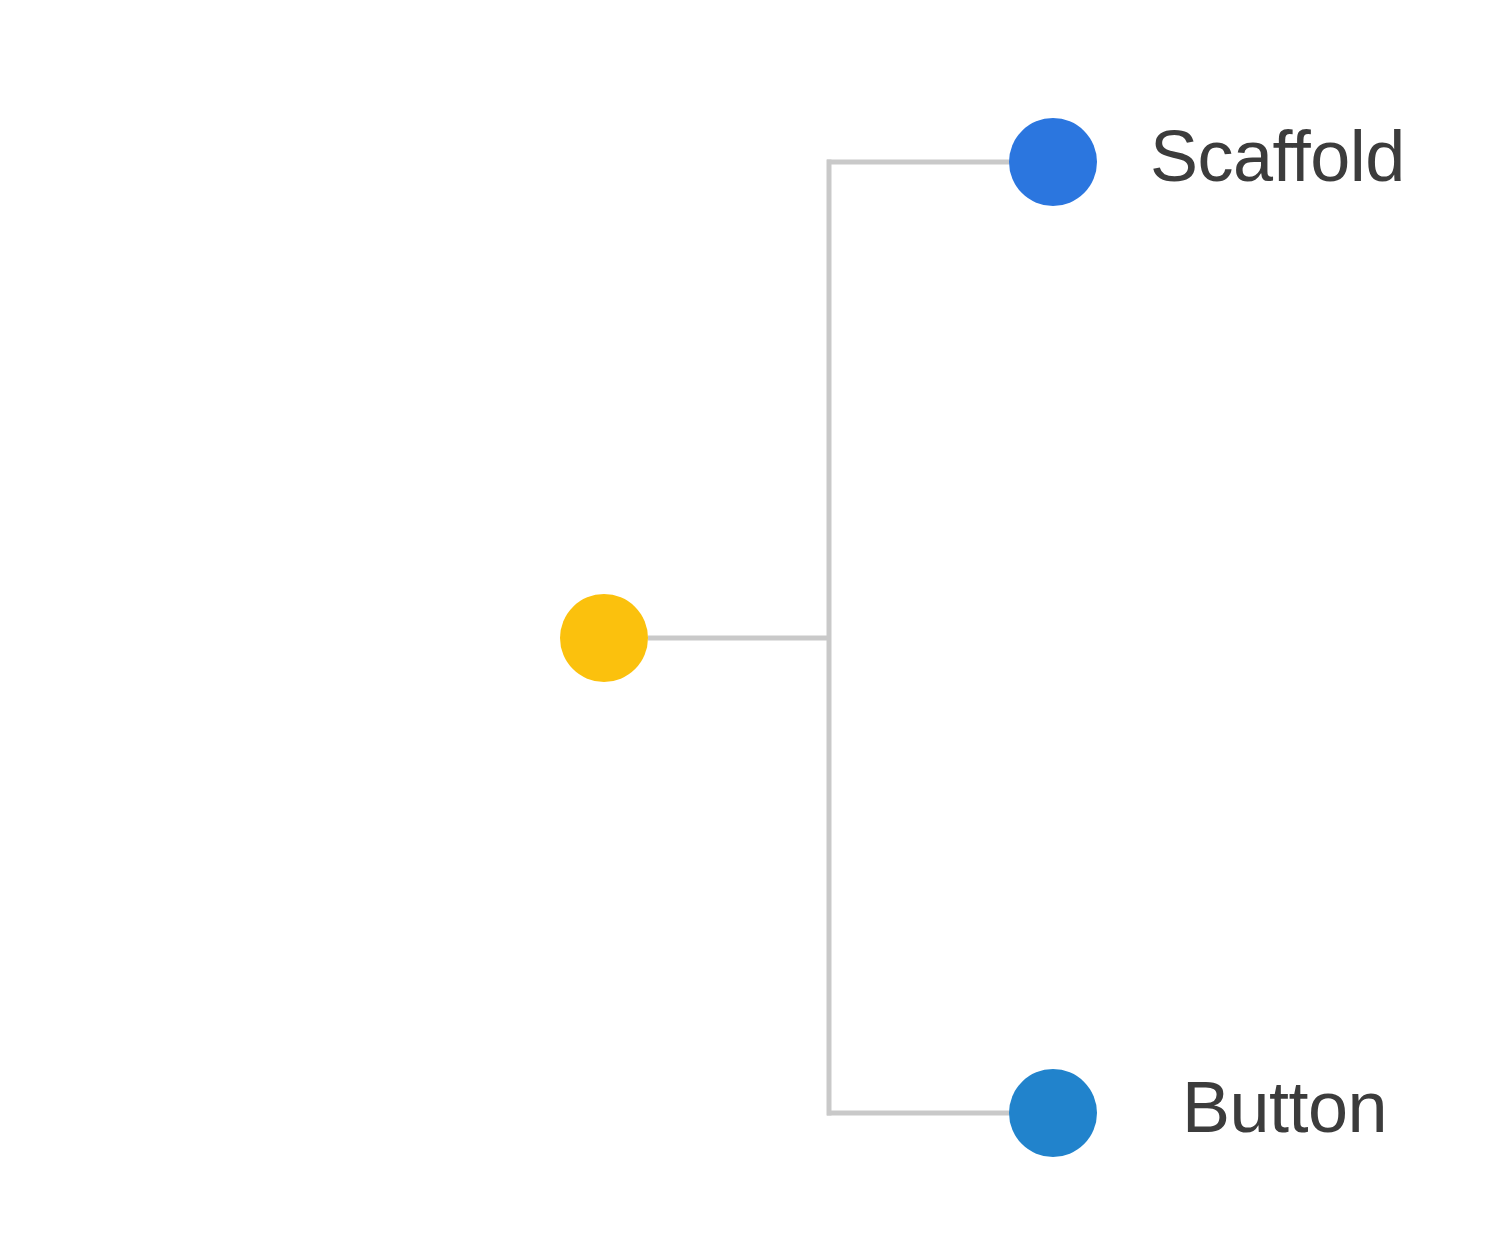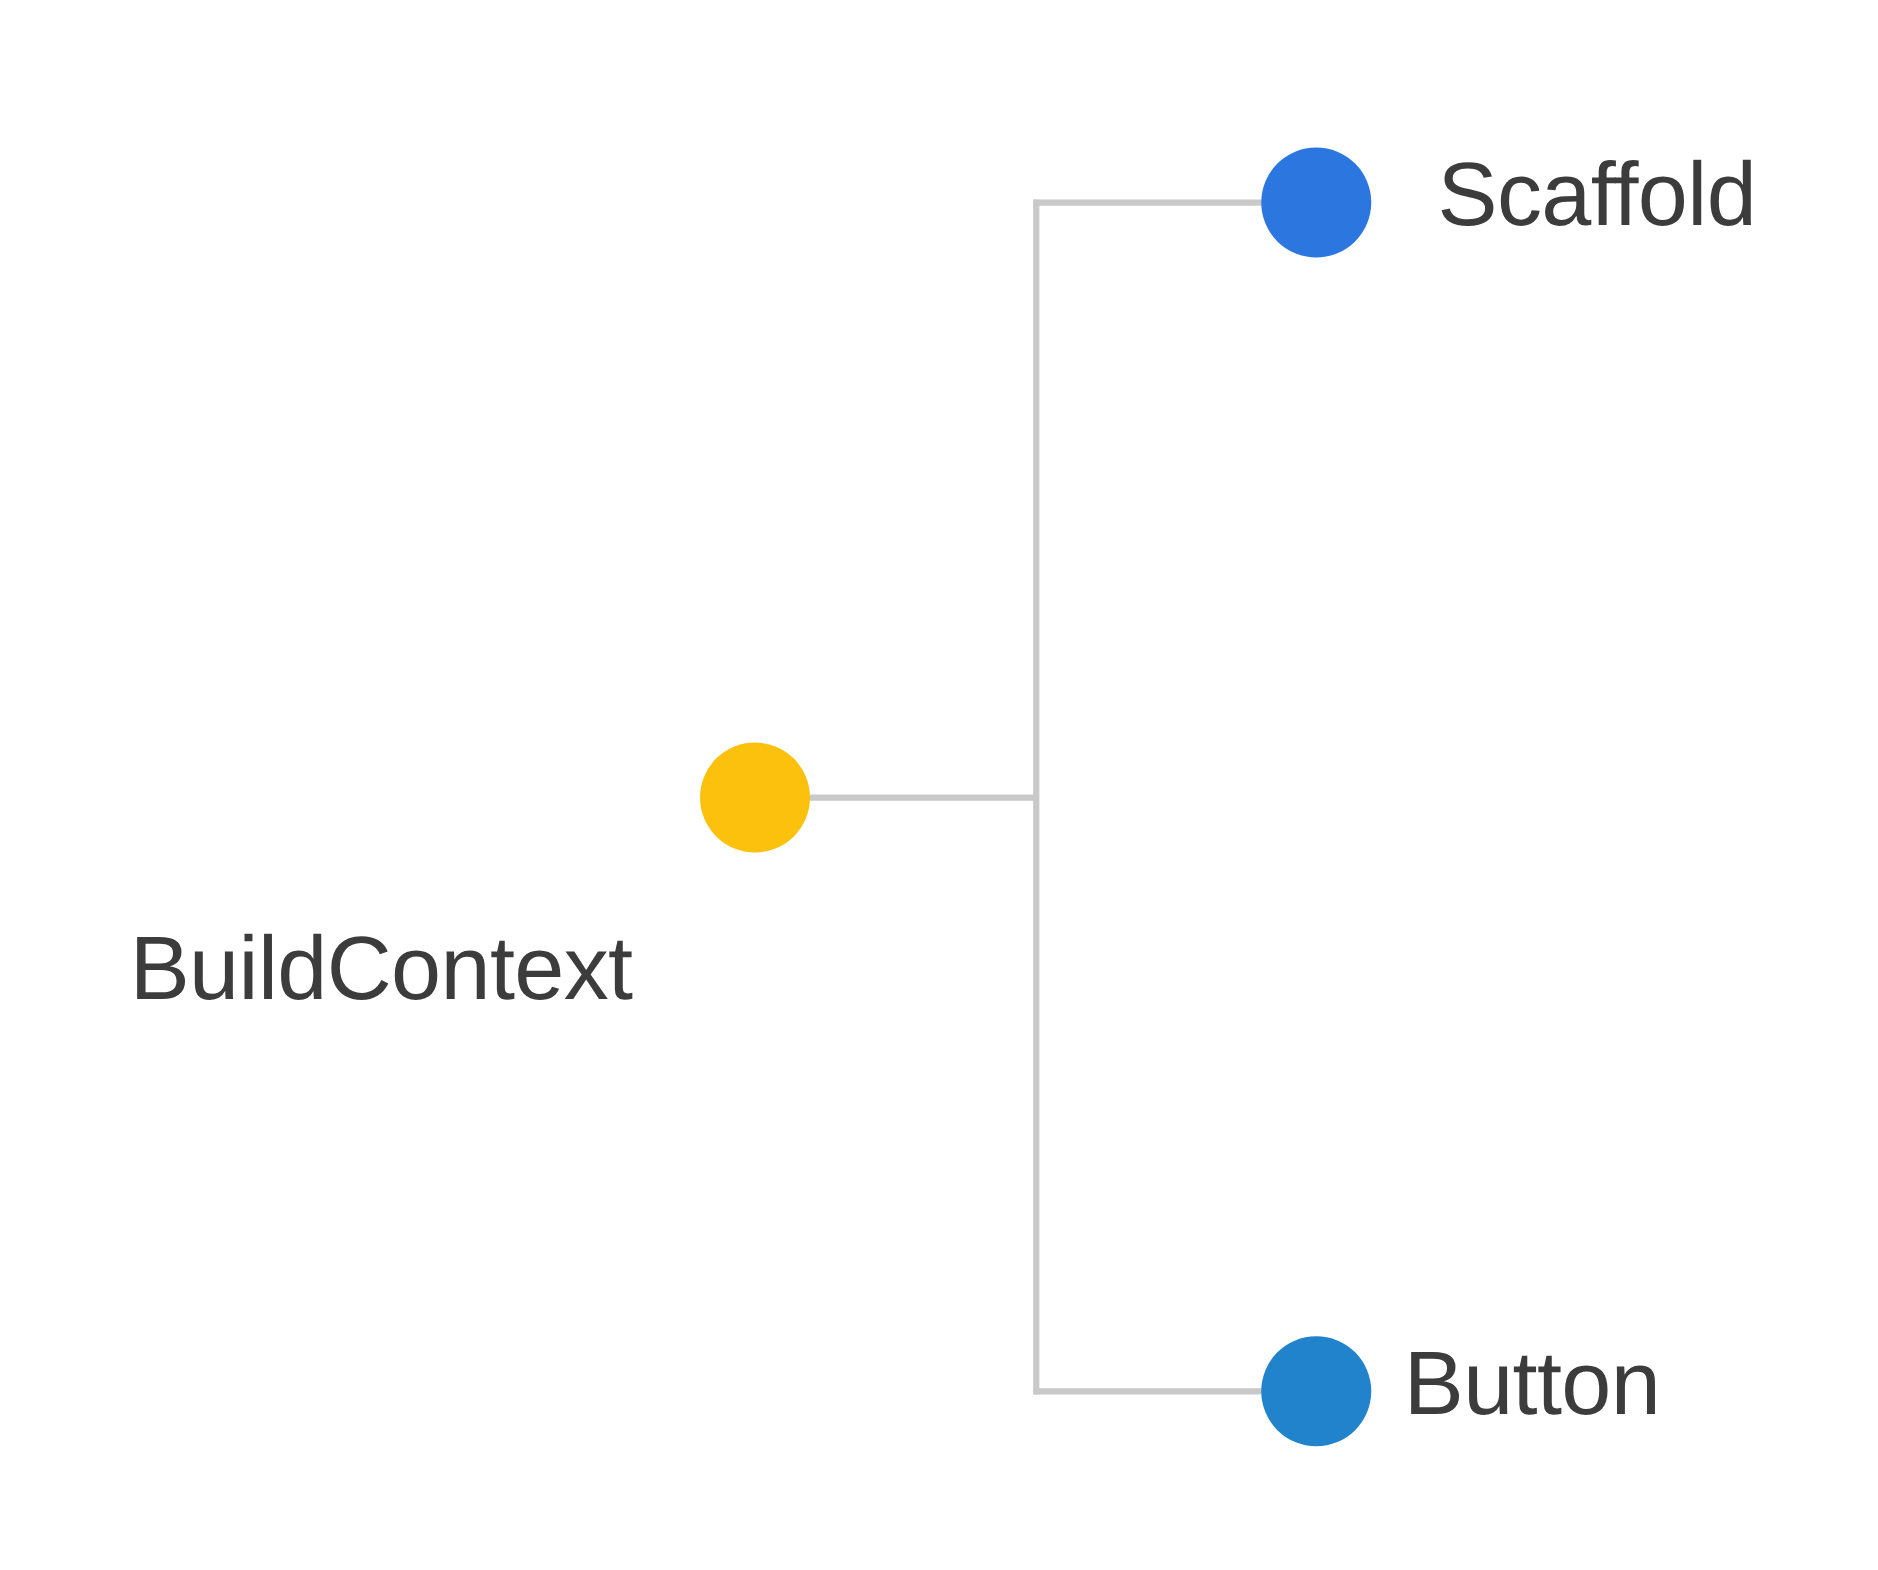--- a/index.html
+++ b/index.html
@@ -44,21 +44,21 @@
   #root-label .line {
     display: block;
   }
   
   #scaffold-label {
     left: 1150px;
     top: 112px;
     text-align: center;
   }
   #button-label {
-    left: 1123px;
+    left: 1182px;
     top: 1063px;
     text-align: left;
   }
 </style>
 </head>
 <body>
 
 <div id="canvas">
 
   <svg id="tree-svg" viewBox="0 0 1502 1256" xmlns="http://www.w3.org/2000/svg">
@@ -76,20 +76,19 @@
     <g>
       <circle cx="604" cy="638" r="44" fill="#fbc10d"></circle>
 
       <circle cx="1053" cy="162" r="44" fill="#2b76df"></circle>
 
       <circle cx="1053" cy="1113" r="44" fill="#2183cc"></circle>
     </g>
   </svg>
 
   <div class="node-label" id="root-label">
-    <span class="line">BuildContext</span>
   </div>
 
   <div class="node-label" id="scaffold-label">Scaffold</div>
 
   <div class="node-label" id="button-label">Button</div>
 
 </div>
 
 </body></html>

